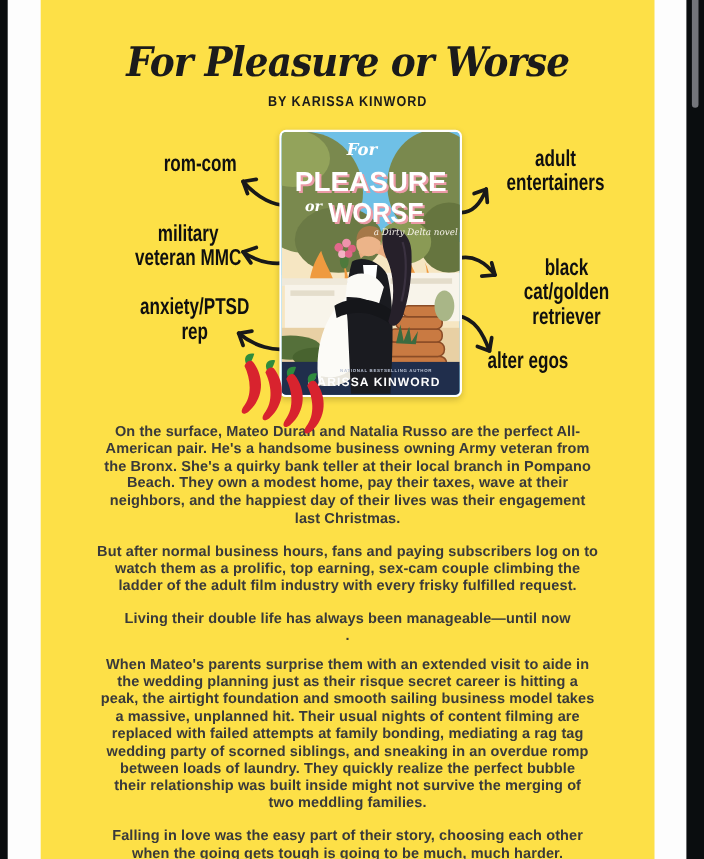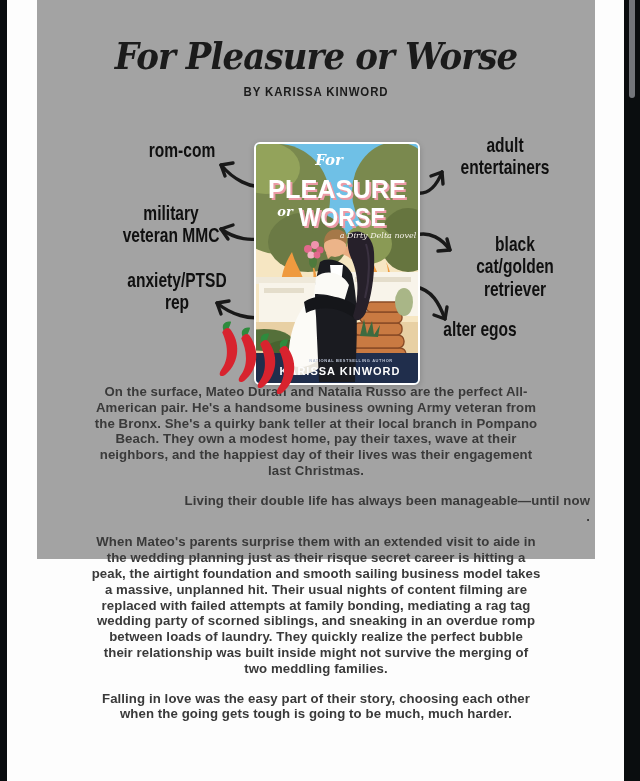--- a/index.html
+++ b/index.html
@@ -1,42 +1,42 @@
 <!DOCTYPE html>
 <html><head>
 <meta charset="utf-8">
 <style>
   html,body{margin:0;padding:0;background:#0a0d0f;}
   .app{position:relative;width:640px;height:781px;background:#0a0d0f;overflow:hidden;
        font-family:"Liberation Sans",sans-serif;}
   .page{position:absolute;left:7px;top:0;width:617px;height:781px;background:#fdfdfd;}
-  .graphic{position:absolute;left:30px;top:0;width:558px;height:559px;background:#a3a3a3;}
+  .graphic{position:absolute;left:30px;top:0;width:558px;height:781px;background:#fde047;}
   .scroll-thumb{position:absolute;right:5px;top:-4px;width:6px;height:102px;
        background:#73757a;border-radius:3px;}
   .title{position:absolute;top:34px;left:50%;transform:translateX(-50%) scaleX(.92);
        font-family:"DejaVu Serif",serif;font-style:italic;font-weight:bold;
        font-size:37px;color:#1b1b1b;white-space:nowrap;letter-spacing:-1px;}
   .byline{position:absolute;top:84px;left:50%;transform:translateX(-50%) scaleX(.88);
        font-size:13px;font-weight:bold;letter-spacing:1px;color:#1b1b1b;white-space:nowrap;}
   .hero{position:absolute;left:16px;top:100px;width:558px;height:290px;}
   .arrows{position:absolute;left:0;top:0;width:565px;height:290px;}
   .hero-label{position:absolute;transform:translate(-50%,-50%) scaleX(.74);
        font-size:21px;line-height:1.06;font-weight:bold;color:#101010;
        white-space:pre-line;text-align:center;}
   .cover{position:absolute;left:201px;top:18px;width:162px;height:239px;
        border:2px solid #ffffff;border-radius:6px;overflow:hidden;z-index:1;
-       box-shadow:0 2px 6px rgba(0,0,0,.18);background:#6fc0e6;margin-top:24px;}
+       box-shadow:0 2px 6px rgba(0,0,0,.18);background:#6fc0e6;}
   .cover svg{display:block;width:162px;height:239px;}
   .spice{position:absolute;left:160px;top:219px;width:110px;height:86px;z-index:2;}
   .spice svg{position:absolute;width:32px;height:60px;transform:rotate(-6deg);}
   .blurb{position:absolute;top:384px;left:50%;transform:translateX(-50%);width:548px;
        text-align:center;color:#3a3a3a;font-weight:bold;font-size:13.2px;
        line-height:15.8px;letter-spacing:.1px;}
   .blurb p{margin:0 0 14px 0;white-space:pre-line;}
-  .blurb p.tight{margin-bottom:10px;text-align:right;}
+  .blurb p.tight{margin-bottom:10px;}
 </style>
 </head>
 <body>
 
 <div class="app">
   <div class="page">
     <div class="graphic">
 
       <div class="title">For Pleasure or Worse</div>
       <div class="byline">BY KARISSA KINWORD</div>
@@ -181,20 +181,23 @@
 
       </div>
 
       <div class="blurb">
         <p>On the surface, Mateo Duran and Natalia Russo are the perfect All-
 American pair. He's a handsome business owning Army veteran from
 the Bronx. She's a quirky bank teller at their local branch in Pompano
 Beach. They own a modest home, pay their taxes, wave at their
 neighbors, and the happiest day of their lives was their engagement
 last Christmas.</p>
+        <p>But after normal business hours, fans and paying subscribers log on to
+watch them as a prolific, top earning, sex-cam couple climbing the
+ladder of the adult film industry with every frisky fulfilled request.</p>
         <p class="tight">Living their double life has always been manageable—until now
 .</p>
         <p>When Mateo's parents surprise them with an extended visit to aide in
 the wedding planning just as their risque secret career is hitting a
 peak, the airtight foundation and smooth sailing business model takes
 a massive, unplanned hit. Their usual nights of content filming are
 replaced with failed attempts at family bonding, mediating a rag tag
 wedding party of scorned siblings, and sneaking in an overdue romp
 between loads of laundry. They quickly realize the perfect bubble
 their relationship was built inside might not survive the merging of

